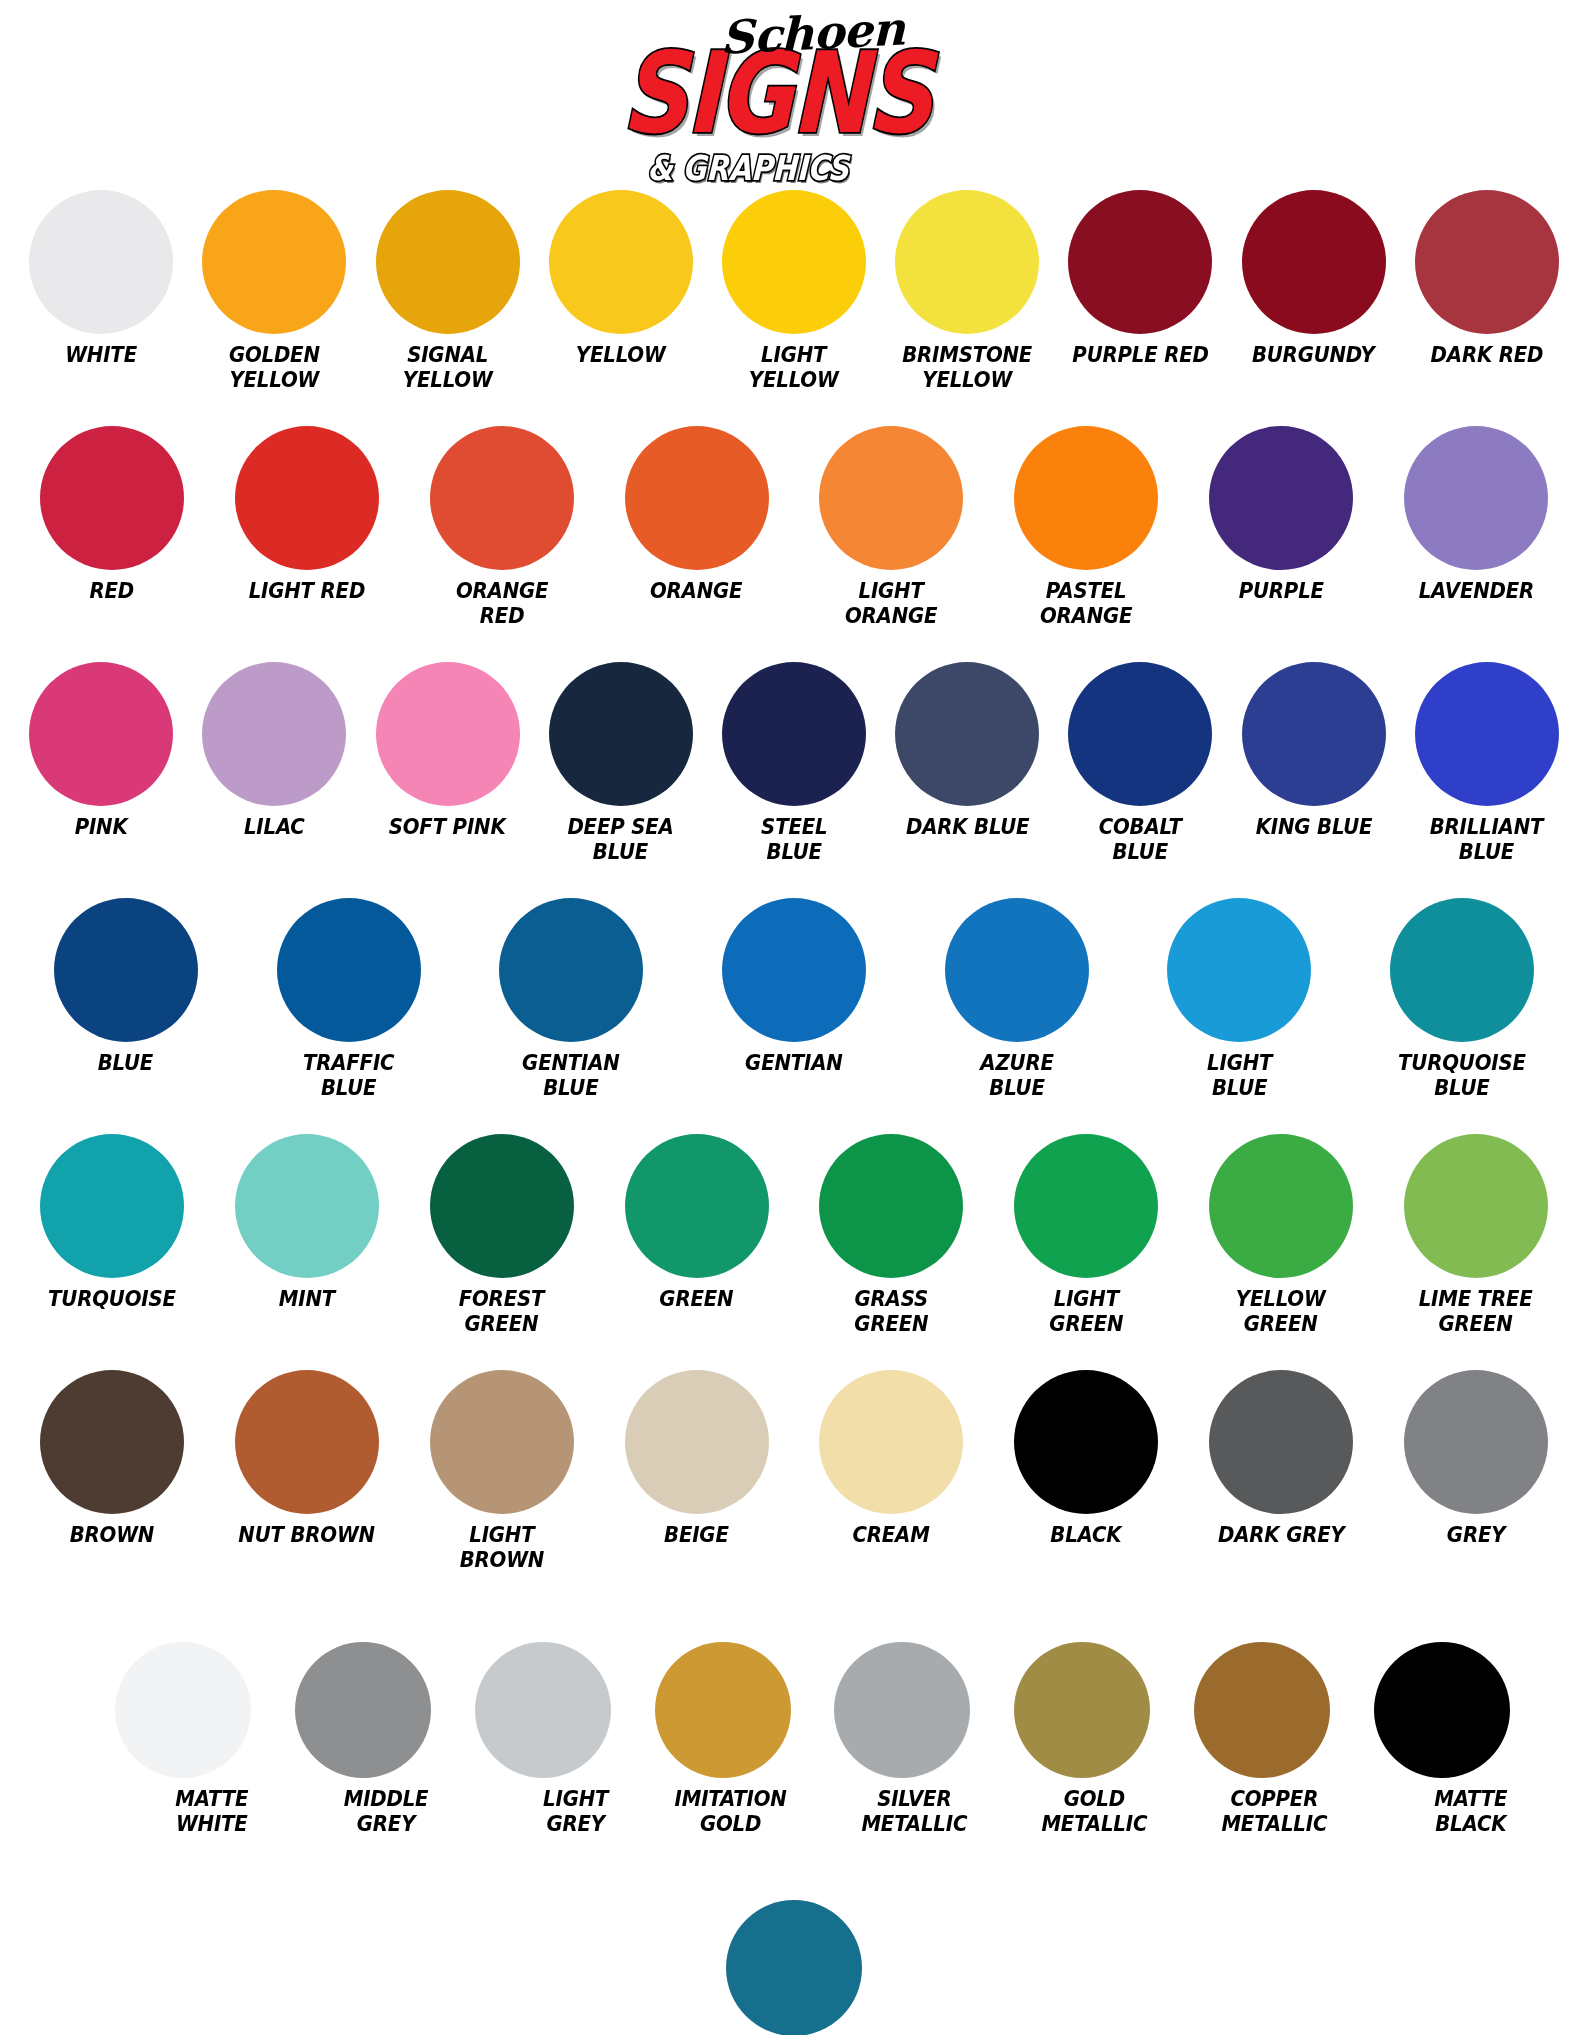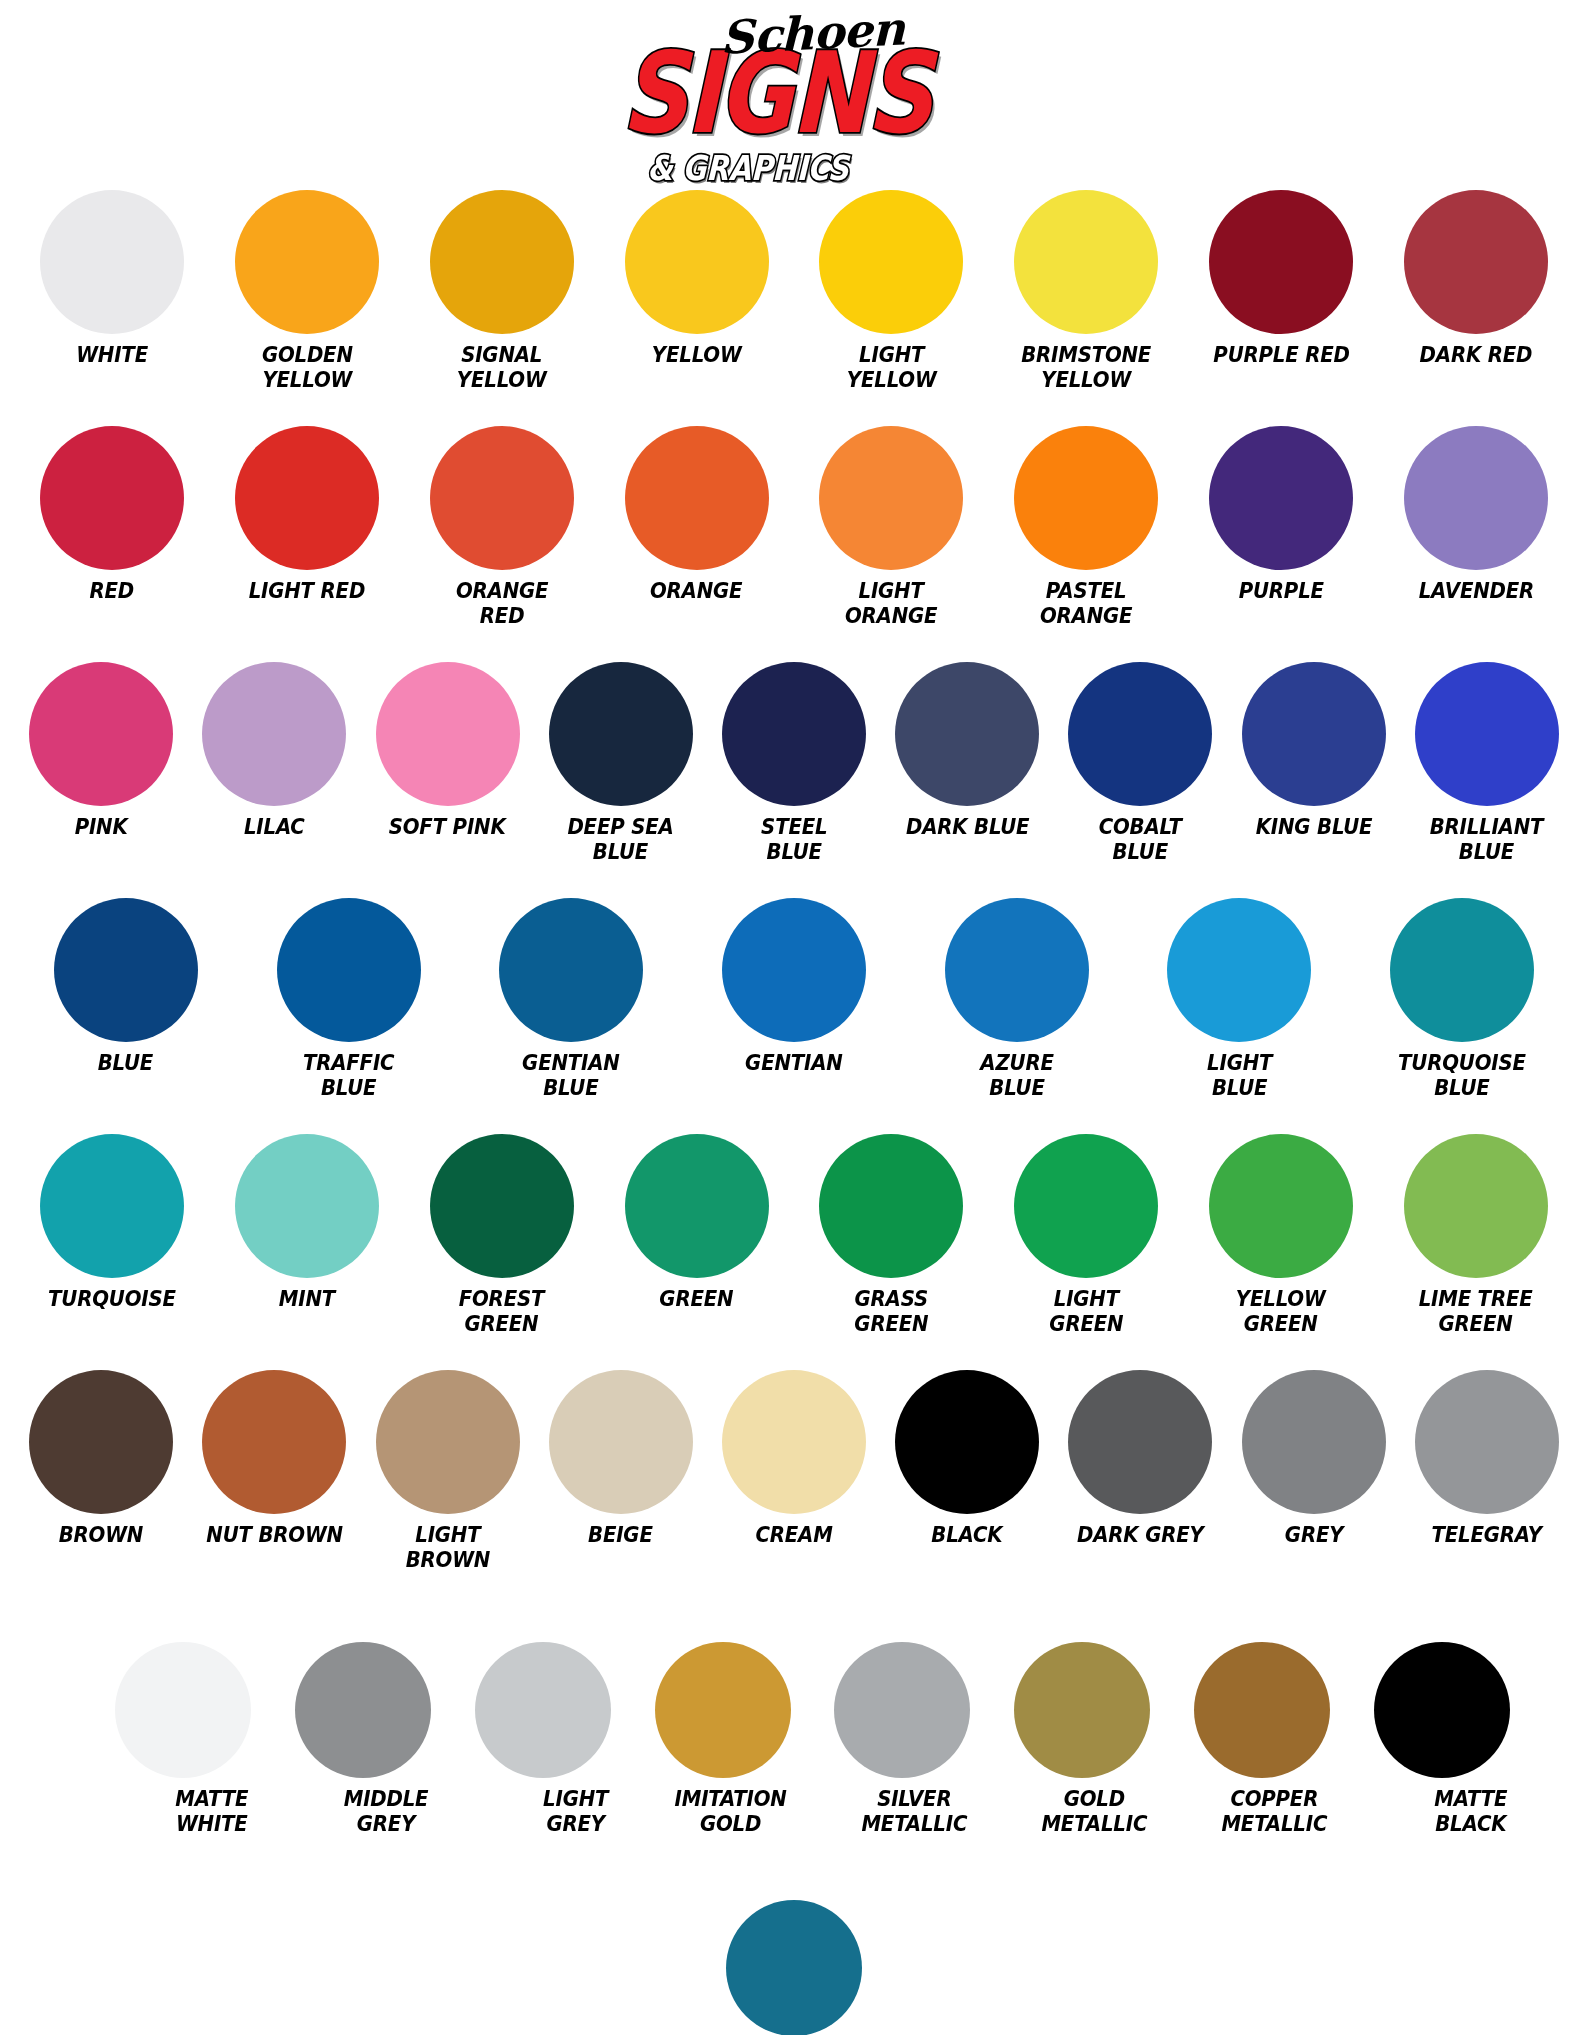--- a/index.html
+++ b/index.html
@@ -175,20 +175,24 @@
         <div class="cell">
           <div class="swatch" style="background: rgb(243, 226, 61);"></div>
           <div class="label">BRIMSTONE
 YELLOW</div>
         </div>
         <div class="cell">
           <div class="swatch" style="background: rgb(138, 14, 33);"></div>
           <div class="label">PURPLE RED</div>
         </div>
         <div class="cell">
+          <div class="swatch" style="background: rgb(138, 11, 30);"></div>
+          <div class="label">BURGUNDY</div>
+        </div>
+        <div class="cell">
           <div class="swatch" style="background: rgb(166, 53, 64);"></div>
           <div class="label">DARK RED</div>
         </div>
       </div>
       <div class="row row-main">
         <div class="cell">
           <div class="swatch" style="background: rgb(204, 33, 64);"></div>
           <div class="label">RED</div>
         </div>
         <div class="cell">
@@ -366,24 +370,20 @@
           <div class="label">BLACK</div>
         </div>
         <div class="cell">
           <div class="swatch" style="background: rgb(88, 89, 91);"></div>
           <div class="label">DARK GREY</div>
         </div>
         <div class="cell">
           <div class="swatch" style="background: rgb(128, 130, 133);"></div>
           <div class="label">GREY</div>
         </div>
-        <div class="cell">
-          <div class="swatch" style="background: rgb(148, 150, 153);"></div>
-          <div class="label">TELEGRAY</div>
-        </div>
       </div>
     </div>
   <div id="grid-metallic">
       <div class="row row-metallic">
         <div class="cell">
           <div class="swatch" style="background: rgb(242, 243, 244);"></div>
           <div class="label">MATTE
 WHITE</div>
         </div>
         <div class="cell">

